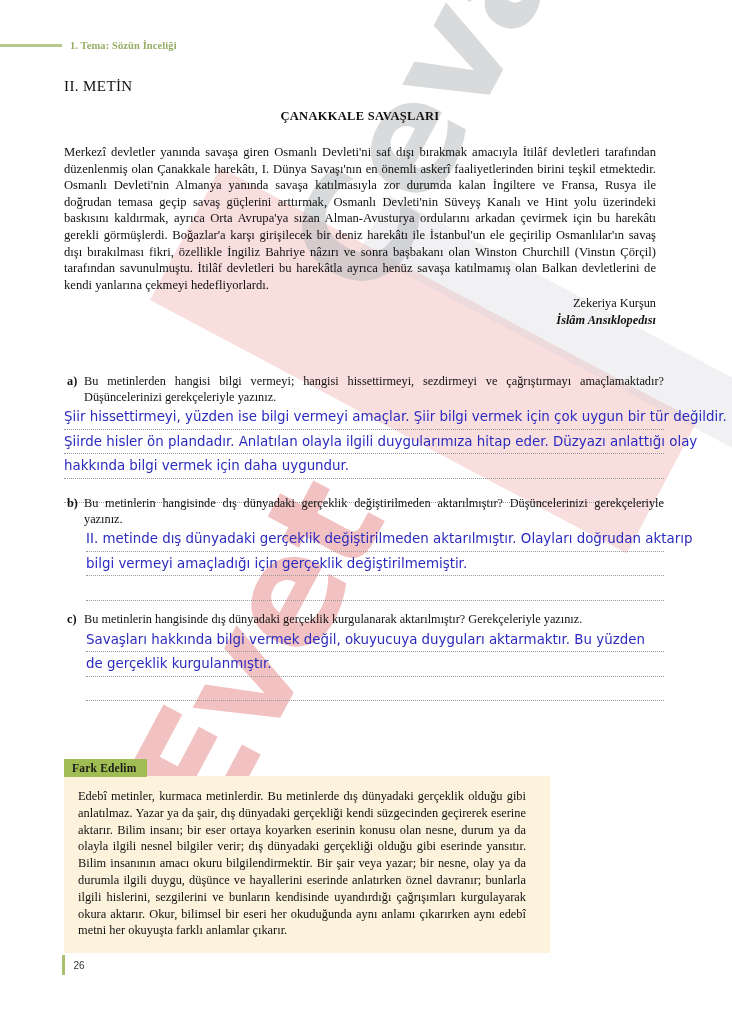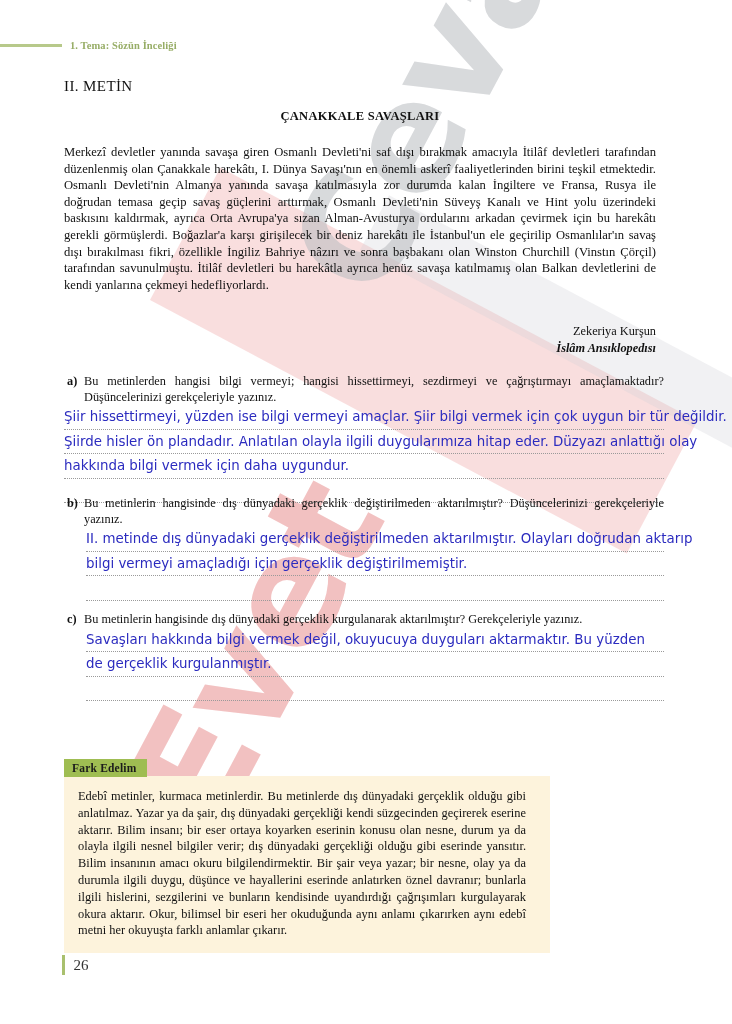--- a/index.html
+++ b/index.html
@@ -137,21 +137,21 @@
   }
   .prose {
     font-size: 12.6px;
     line-height: 16.6px;
     text-align: justify;
     text-justify: inter-word;
     margin: 0;
     hyphens: manual;
   }
   .attrib {
-    margin-top: 30px;
+    margin-top: 2px;
     text-align: right;
     font-size: 12.3px;
     line-height: 17px;
   }
   .attrib .src {
     font-style: italic;
     font-weight: 700;
   }
 
   
@@ -235,22 +235,22 @@
     display: flex;
     align-items: center;
   }
   .footer-bar {
     width: 2.5px;
     height: 20px;
     background: #a9c06e;
     margin-right: 9px;
   }
   .footer-num {
-    font-family: Liberation Serif, serif;
-    font-size: 15px;
+    font-family: Liberation Sans, sans-serif;
+    font-size: 10px;
     color: #333333;
   }
 </style>
 </head>
 <body>
 
 <div class="page">
 
   <div class="watermark-layer">
     <div class="wm-band"></div>

